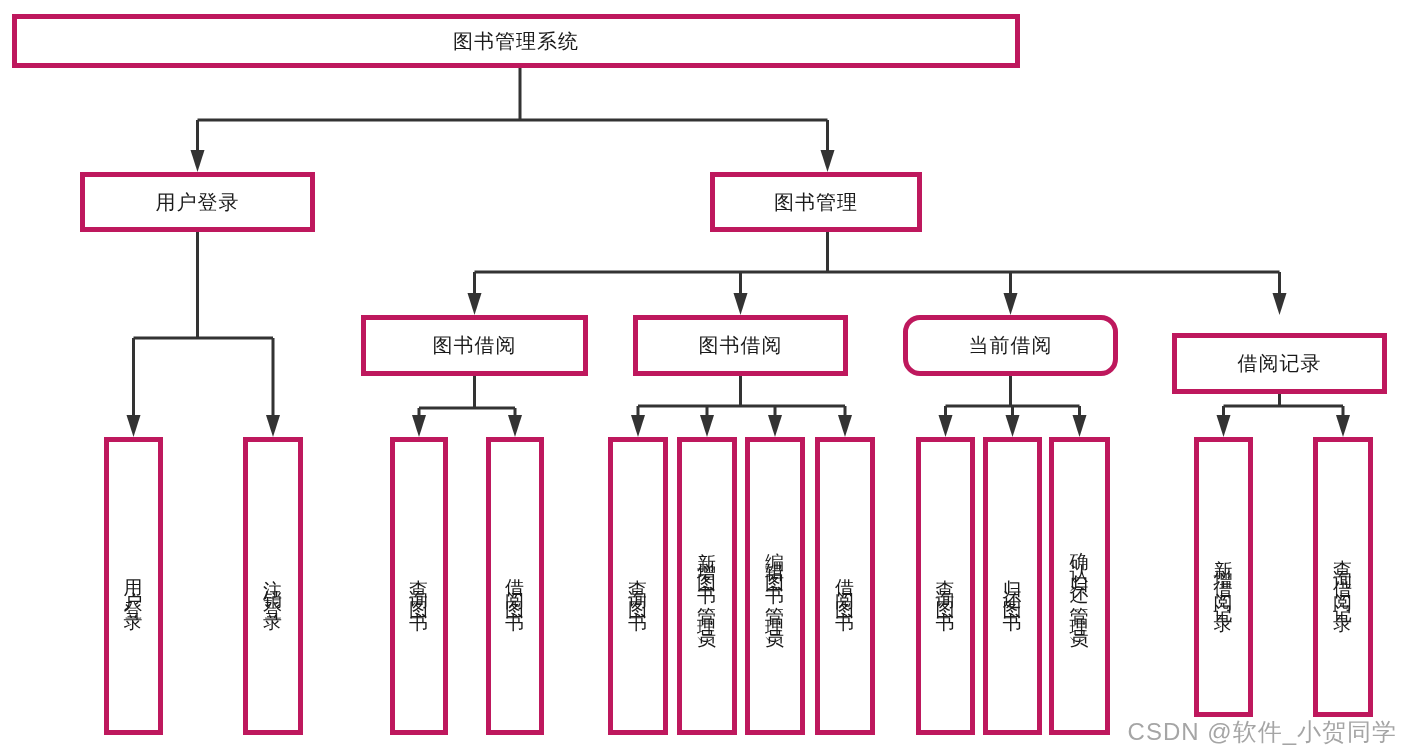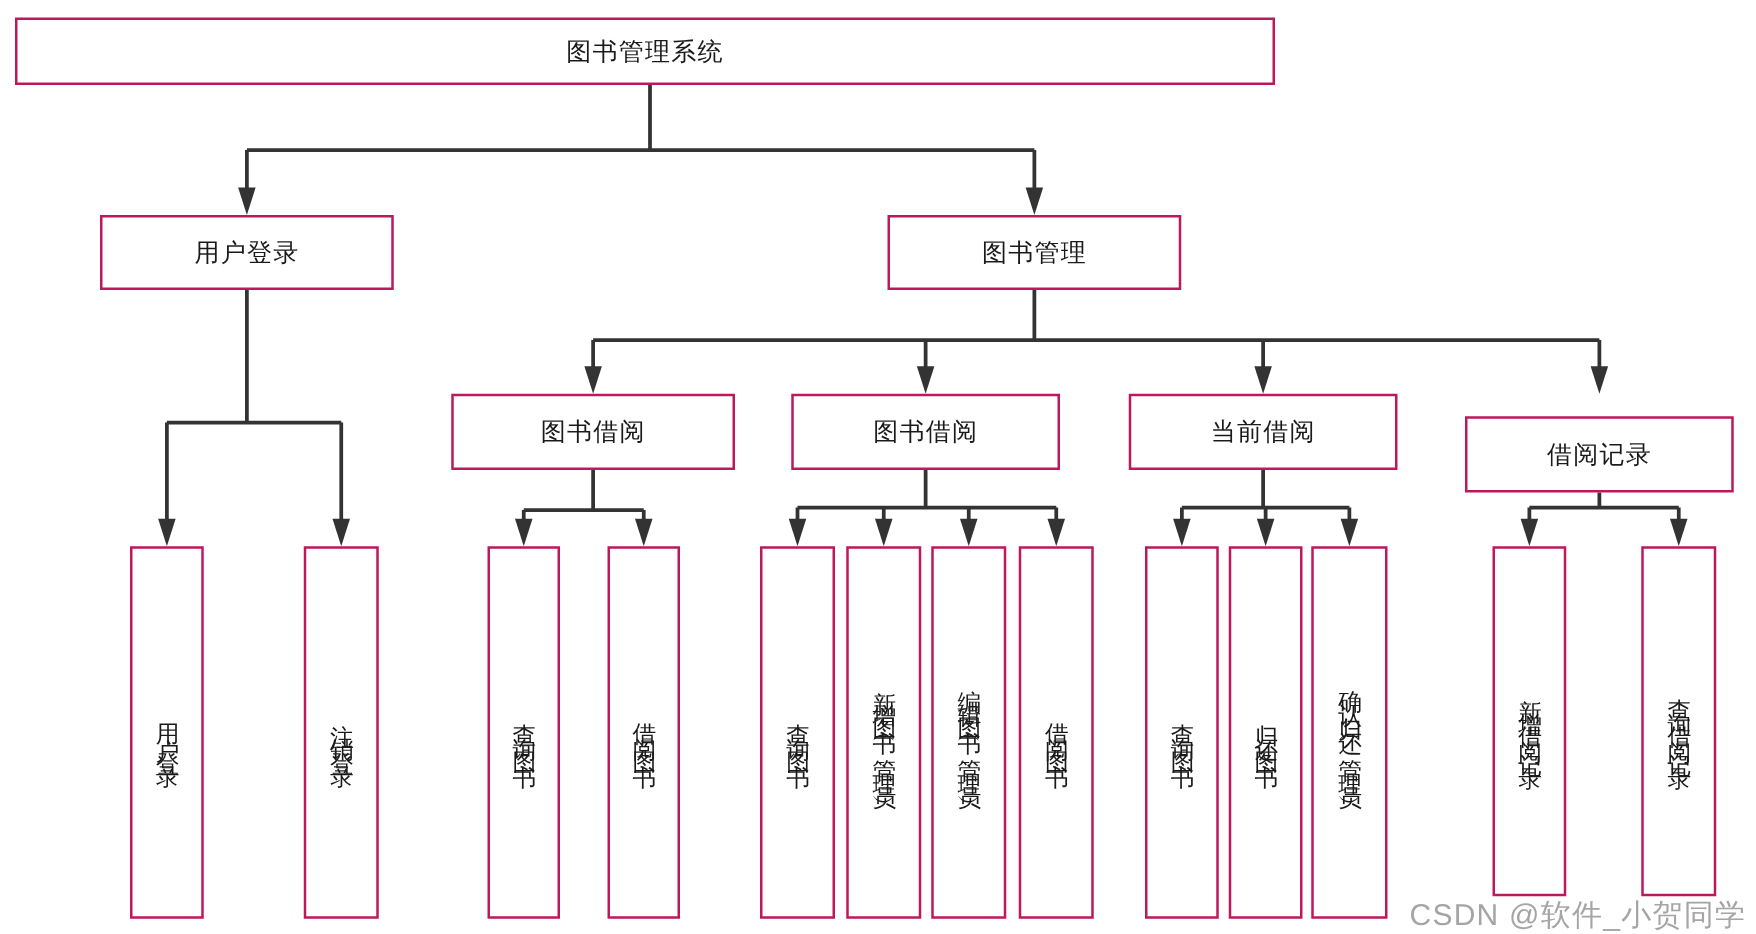--- a/index.html
+++ b/index.html
@@ -16,21 +16,21 @@
   }
   #connector-layer {
     position: absolute;
     left: 0; top: 0;
     width: 1405px; height: 747px;
   }
   .node {
     position: absolute;
     box-sizing: border-box;
     background: #ffffff;
-    border: 2px solid #be185d;
+    border: 5px solid #be185d;
     display: flex;
     align-items: center;
     justify-content: center;
     color: #1a1a1a;
   }
   .node.h {
     font-size: 20px;
     letter-spacing: 1px;
   }
   .node.leaf {
@@ -99,31 +99,31 @@
     </g>
   </svg>
 
   <div class="node h" style="left:12px; top:14px; width:1008px; height:54px;">
     <span>图书管理系统</span>
   </div>
 
   <div class="node h" style="left:80px; top:172px; width:235px; height:60px;">
     <span>用户登录</span>
   </div>
-  <div class="node h" style="left:710px; top:172px; width:235px; height:60px;">
+  <div class="node h" style="left:710px; top:172px; width:212px; height:60px;">
     <span>图书管理</span>
   </div>
 
   <div class="node h" style="left:361px; top:315px; width:227px; height:61px;">
     <span>图书借阅</span>
   </div>
   <div class="node h" style="left:633px; top:315px; width:215px; height:61px;justify-content:center;">
     <span>图书借阅</span>
   </div>
-  <div class="node h" style="left:903px; top:315px; width:215px; height:61px;">
+  <div class="node h" style="left:903px; top:315px; width:215px; height:61px;border-radius:17px;">
     <span>当前借阅</span>
   </div>
   <div class="node h" style="left:1172px; top:333px; width:215px; height:61px;">
     <span>借阅记录</span>
   </div>
 
   <div class="node leaf" style="left:104px; top:437px; width:59px; height:298px;">
     <span>用户登录</span>
   </div>
   <div class="node leaf" style="left:243px; top:437px; width:60px; height:298px;">

